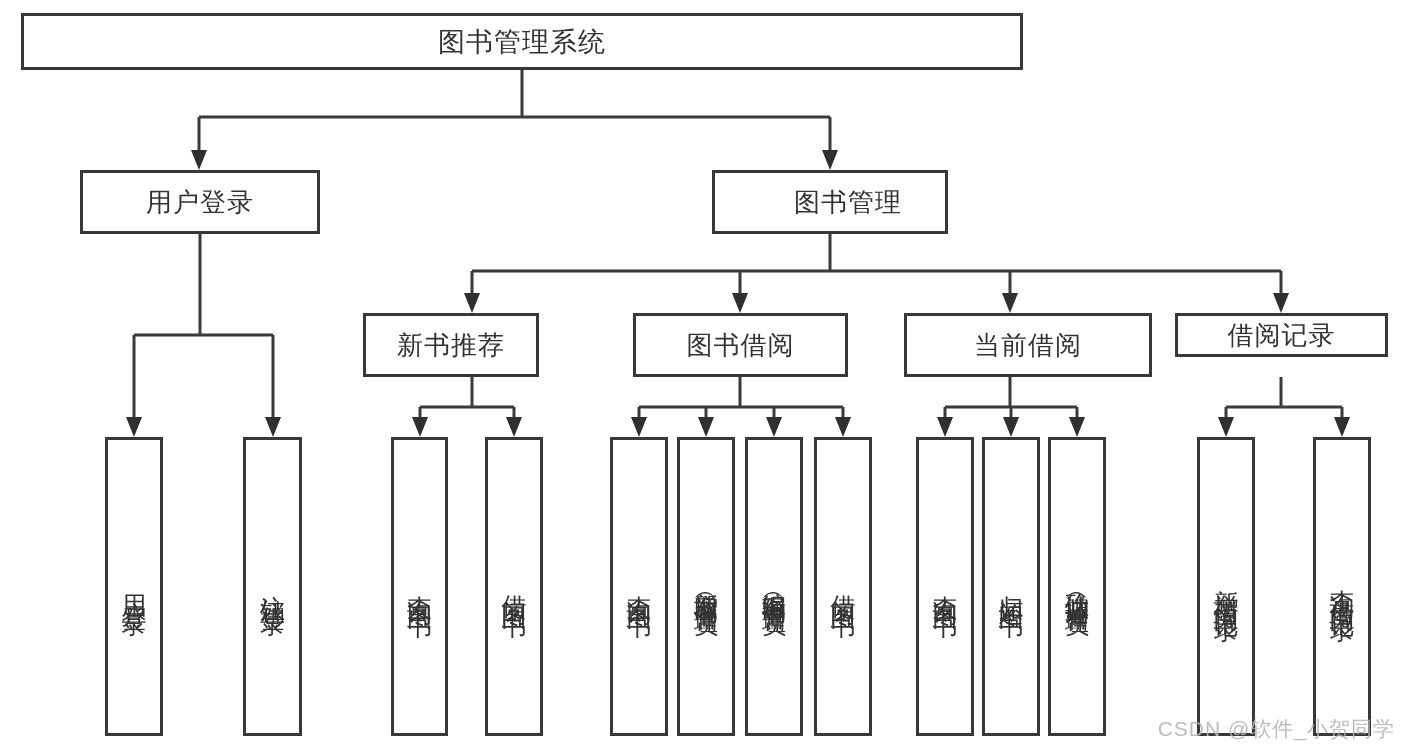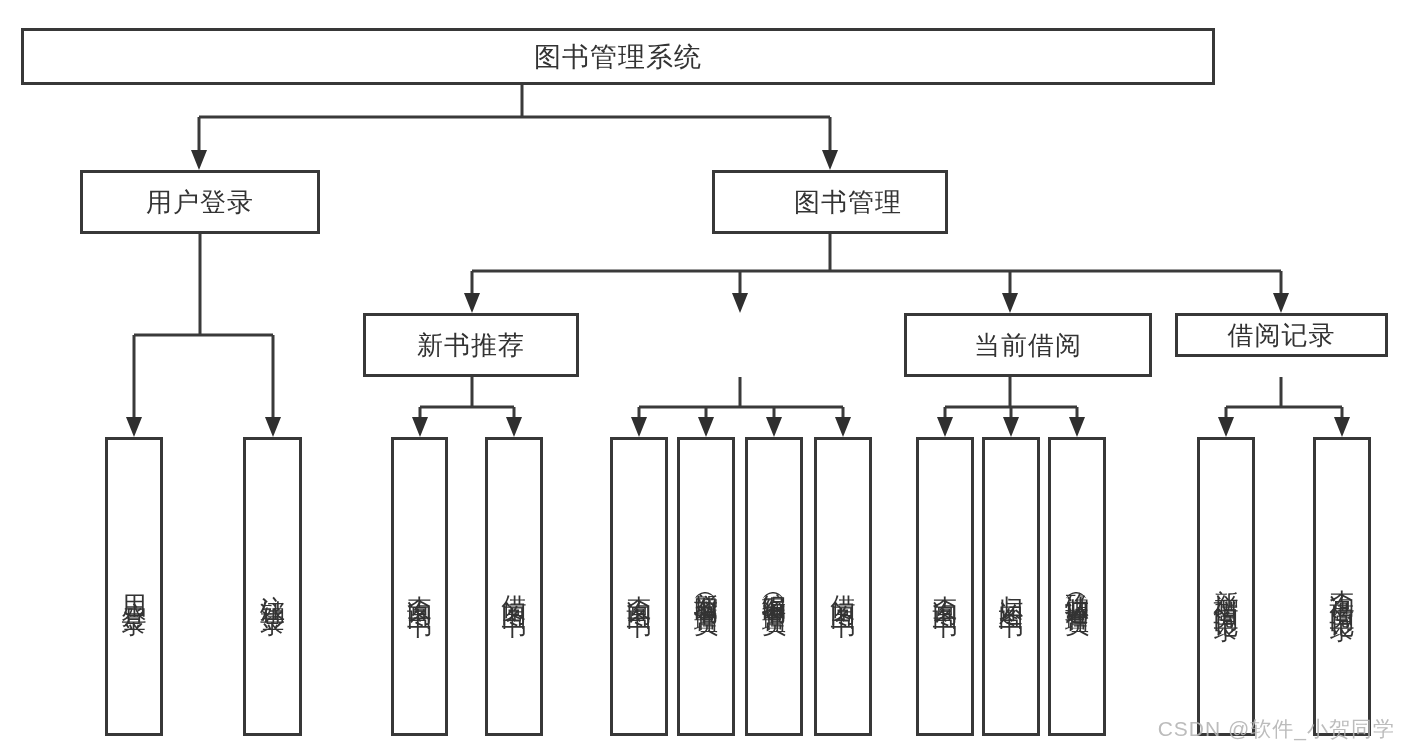--- a/index.html
+++ b/index.html
@@ -95,26 +95,27 @@
     <polygon class="ahead" points="835,417 851,417 843,437"></polygon>
 
     <polygon class="ahead" points="937,417 953,417 945,437"></polygon>
     <polygon class="ahead" points="1003,417 1019,417 1011,437"></polygon>
     <polygon class="ahead" points="1069,417 1085,417 1077,437"></polygon>
 
     <polygon class="ahead" points="1218,417 1234,417 1226,437"></polygon>
     <polygon class="ahead" points="1334,417 1350,417 1342,437"></polygon>
   </svg>
 
-  <div class="node hnode root" style="left:21px; top:28px; width:1194px; height:57px;">图书管理系统</div>
+  <div class="node hnode root" style="left:21px; top:13px; width:1002px; height:57px;">图书管理系统</div>
 
   <div class="node hnode" style="left:80px; top:170px; width:240px; height:64px;">用户登录</div>
   <div class="node hnode" style="left:712px; top:170px; width:236px; height:64px;padding-left:36px;">图书管理</div>
 
-  <div class="node hnode" style="left:363px; top:313px; width:216px; height:64px;">新书推荐</div>
+  <div class="node hnode" style="left:363px; top:313px; width:176px; height:64px;">新书推荐</div>
+  <div class="node hnode" style="left:633px; top:313px; width:215px; height:64px;">图书借阅</div>
   <div class="node hnode" style="left:904px; top:313px; width:248px; height:64px;">当前借阅</div>
   <div class="node hnode" style="left:1175px; top:313px; width:213px; height:44px;">借阅记录</div>
 
   <div class="node vnode" style="left:105px; top:437px; width:58px; height:299px;">用户登录</div>
   <div class="node vnode" style="left:243px; top:437px; width:59px; height:299px;">注销登录</div>
 
   <div class="node vnode" style="left:391px; top:437px; width:57px; height:299px;">查询图书</div>
   <div class="node vnode" style="left:485px; top:437px; width:58px; height:299px;">借阅图书</div>
 
   <div class="node vnode" style="left:610px; top:437px; width:58px; height:299px;">查询图书</div>

